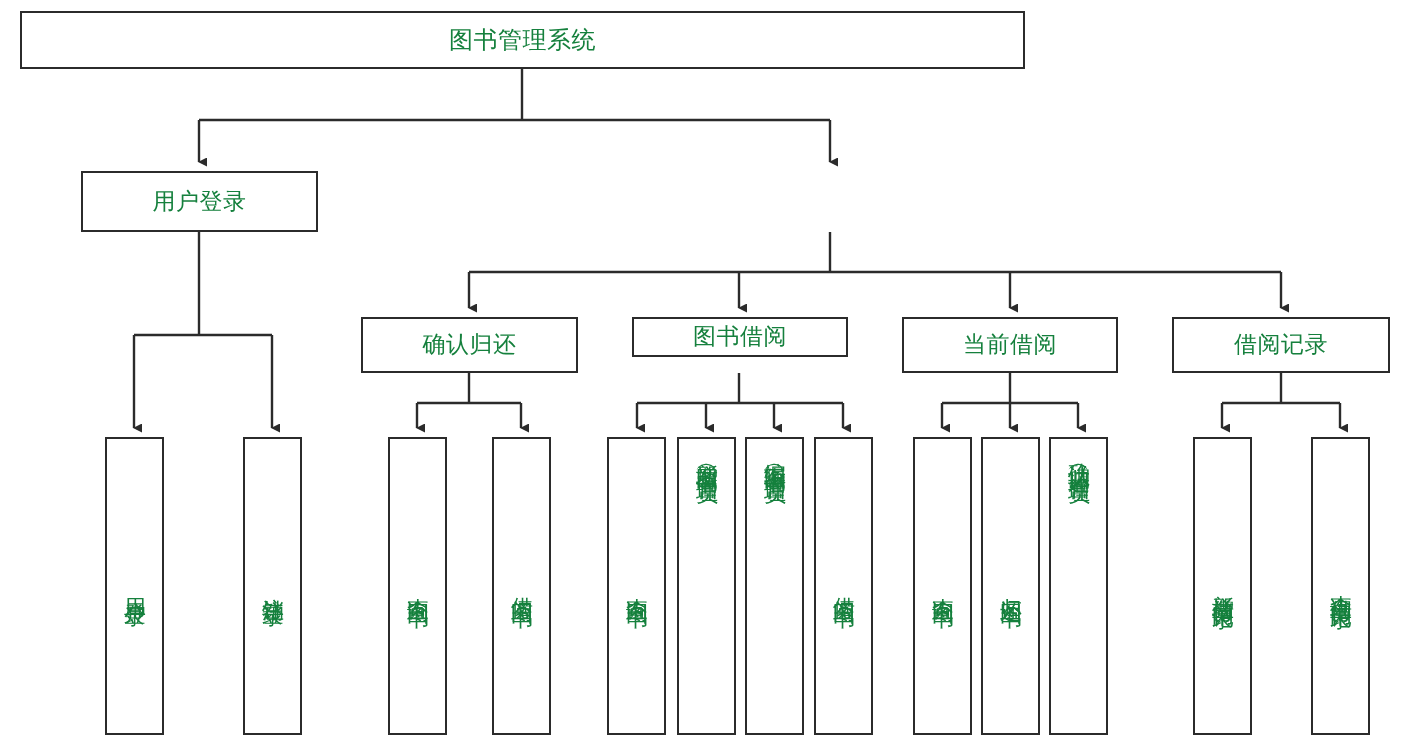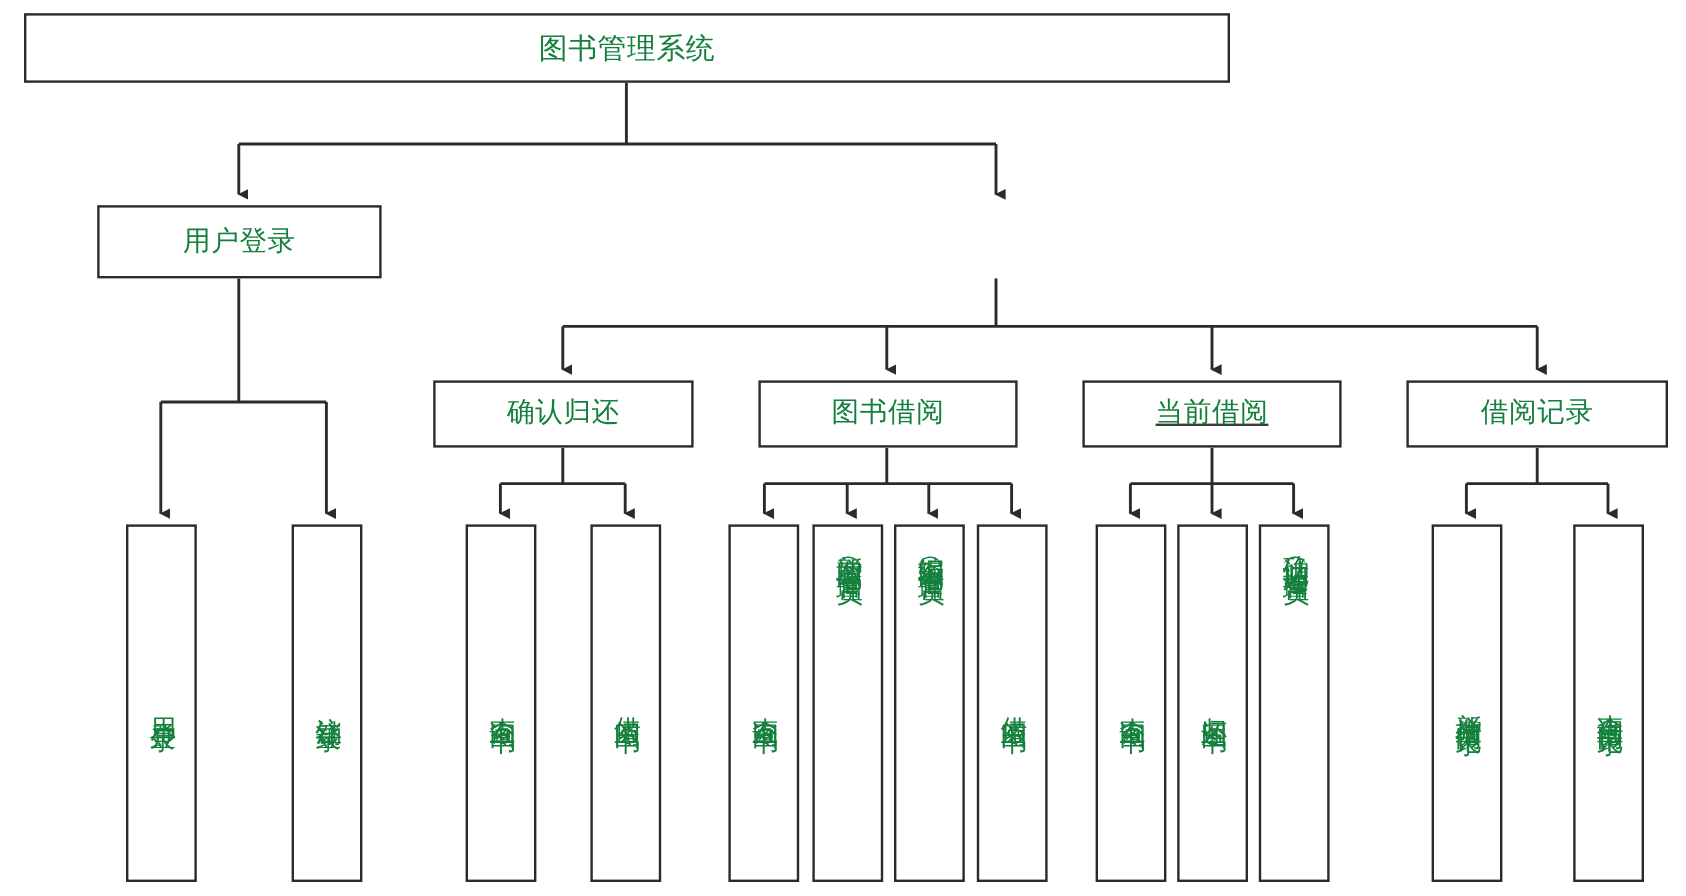--- a/index.html
+++ b/index.html
@@ -136,24 +136,24 @@
     <span class="label">图书管理系统</span>
   </div>
 
   <div class="node h-node" style="left:81px; top:171px; width:237px; height:61px;">
     <span class="label">用户登录</span>
   </div>
 
   <div class="node h-node" style="left:361px; top:317px; width:217px; height:56px;">
     <span class="label">确认归还</span>
   </div>
-  <div class="node h-node" style="left:632px; top:317px; width:216px; height:56px;">
+  <div class="node h-node" style="left:632px; top:317px; width:216px; height:40px;">
     <span class="label">图书借阅</span>
   </div>
-  <div class="node h-node" style="left:902px; top:317px; width:216px; height:56px;text-decoration:underline;">
+  <div class="node h-node" style="left:902px; top:317px; width:216px; height:56px;">
     <span class="label">当前借阅</span>
   </div>
   <div class="node h-node" style="left:1172px; top:317px; width:218px; height:56px;">
     <span class="label">借阅记录</span>
   </div>
 
   <div class="node v-node centered" style="left:105px; top:437px; width:59px; height:298px;">
     <span class="label">用户登录</span>
   </div>
   <div class="node v-node centered" style="left:243px; top:437px; width:59px; height:298px;">

